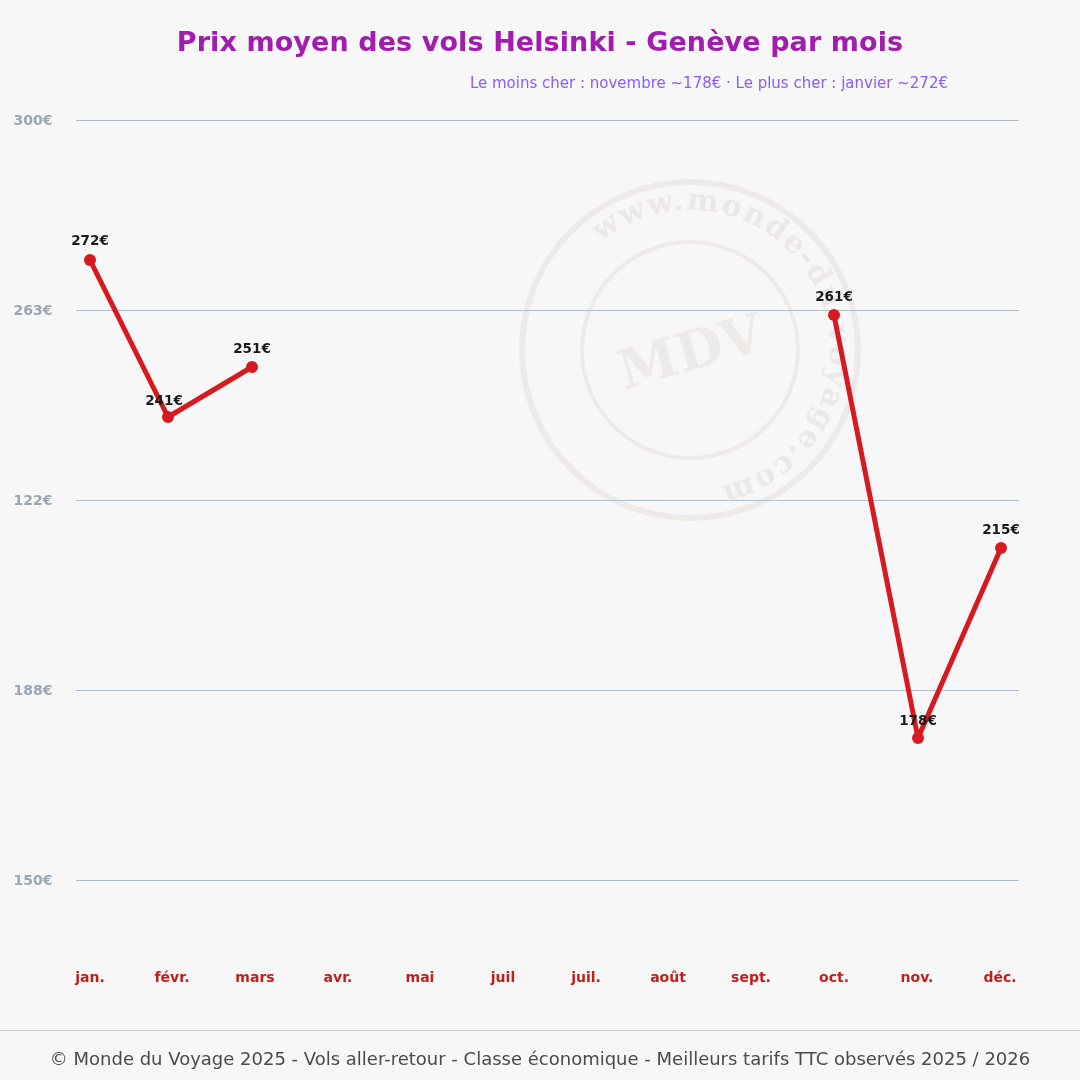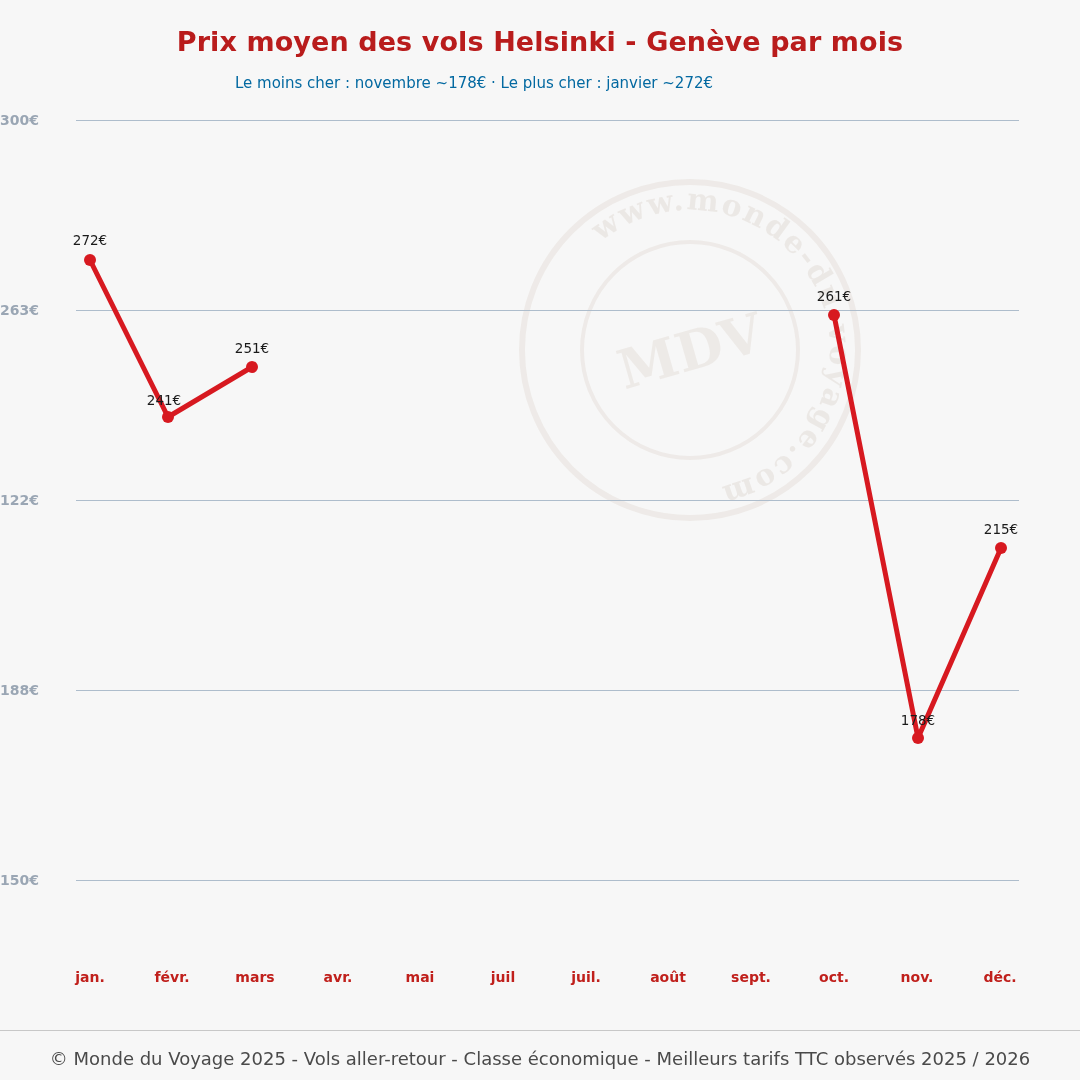--- a/index.html
+++ b/index.html
@@ -21,31 +21,31 @@
     box-sizing: border-box;
   }
   .title {
     position: absolute;
     top: 26px;
     left: 0;
     width: 1080px;
     text-align: center;
     font-size: 27px;
     font-weight: bold;
-    color: #b91c1c;
+    color: #a21caf;
     letter-spacing: 0.1px;
   }
   .subtitle {
     position: absolute;
     top: 74px;
     left: 0;
     width: 948px;
-    text-align: center;
+    text-align: right;
     font-size: 15px;
-    color: #0369a1;
+    color: #8b5cf6;
   }
   .plot {
     position: absolute;
     left: 84px;
     top: 120px;
     width: 935px;
     height: 760px;
   }
   .watermark {
     position: absolute;
@@ -60,21 +60,21 @@
     position: absolute;
     left: 0;
     width: 935px;
     height: 1px;
     background: #aebdcc;
   }
   .ytick {
     position: absolute;
     left: 0;
     width: 66px;
-    text-align: left;
+    text-align: center;
     font-size: 14px;
     font-weight: bold;
     color: #9aa6b4;
     transform: translateY(-50%);
   }
   .ytick-dash {
     position: absolute;
     width: 8px;
     height: 1px;
     background: #aebdcc;
@@ -92,21 +92,21 @@
     position: absolute;
     font-size: 14px;
     font-weight: bold;
     color: #c0201c;
     transform: translateX(-50%);
     white-space: nowrap;
   }
   .pointlabel {
     position: absolute;
     font-size: 13.5px;
-    font-weight: normal;
+    font-weight: bold;
     color: #1a1a1a;
     transform: translate(-50%, -100%);
     white-space: nowrap;
   }
   svg.series {
     position: absolute;
     left: 0;
     top: 0;
     width: 935px;
     height: 760px;

